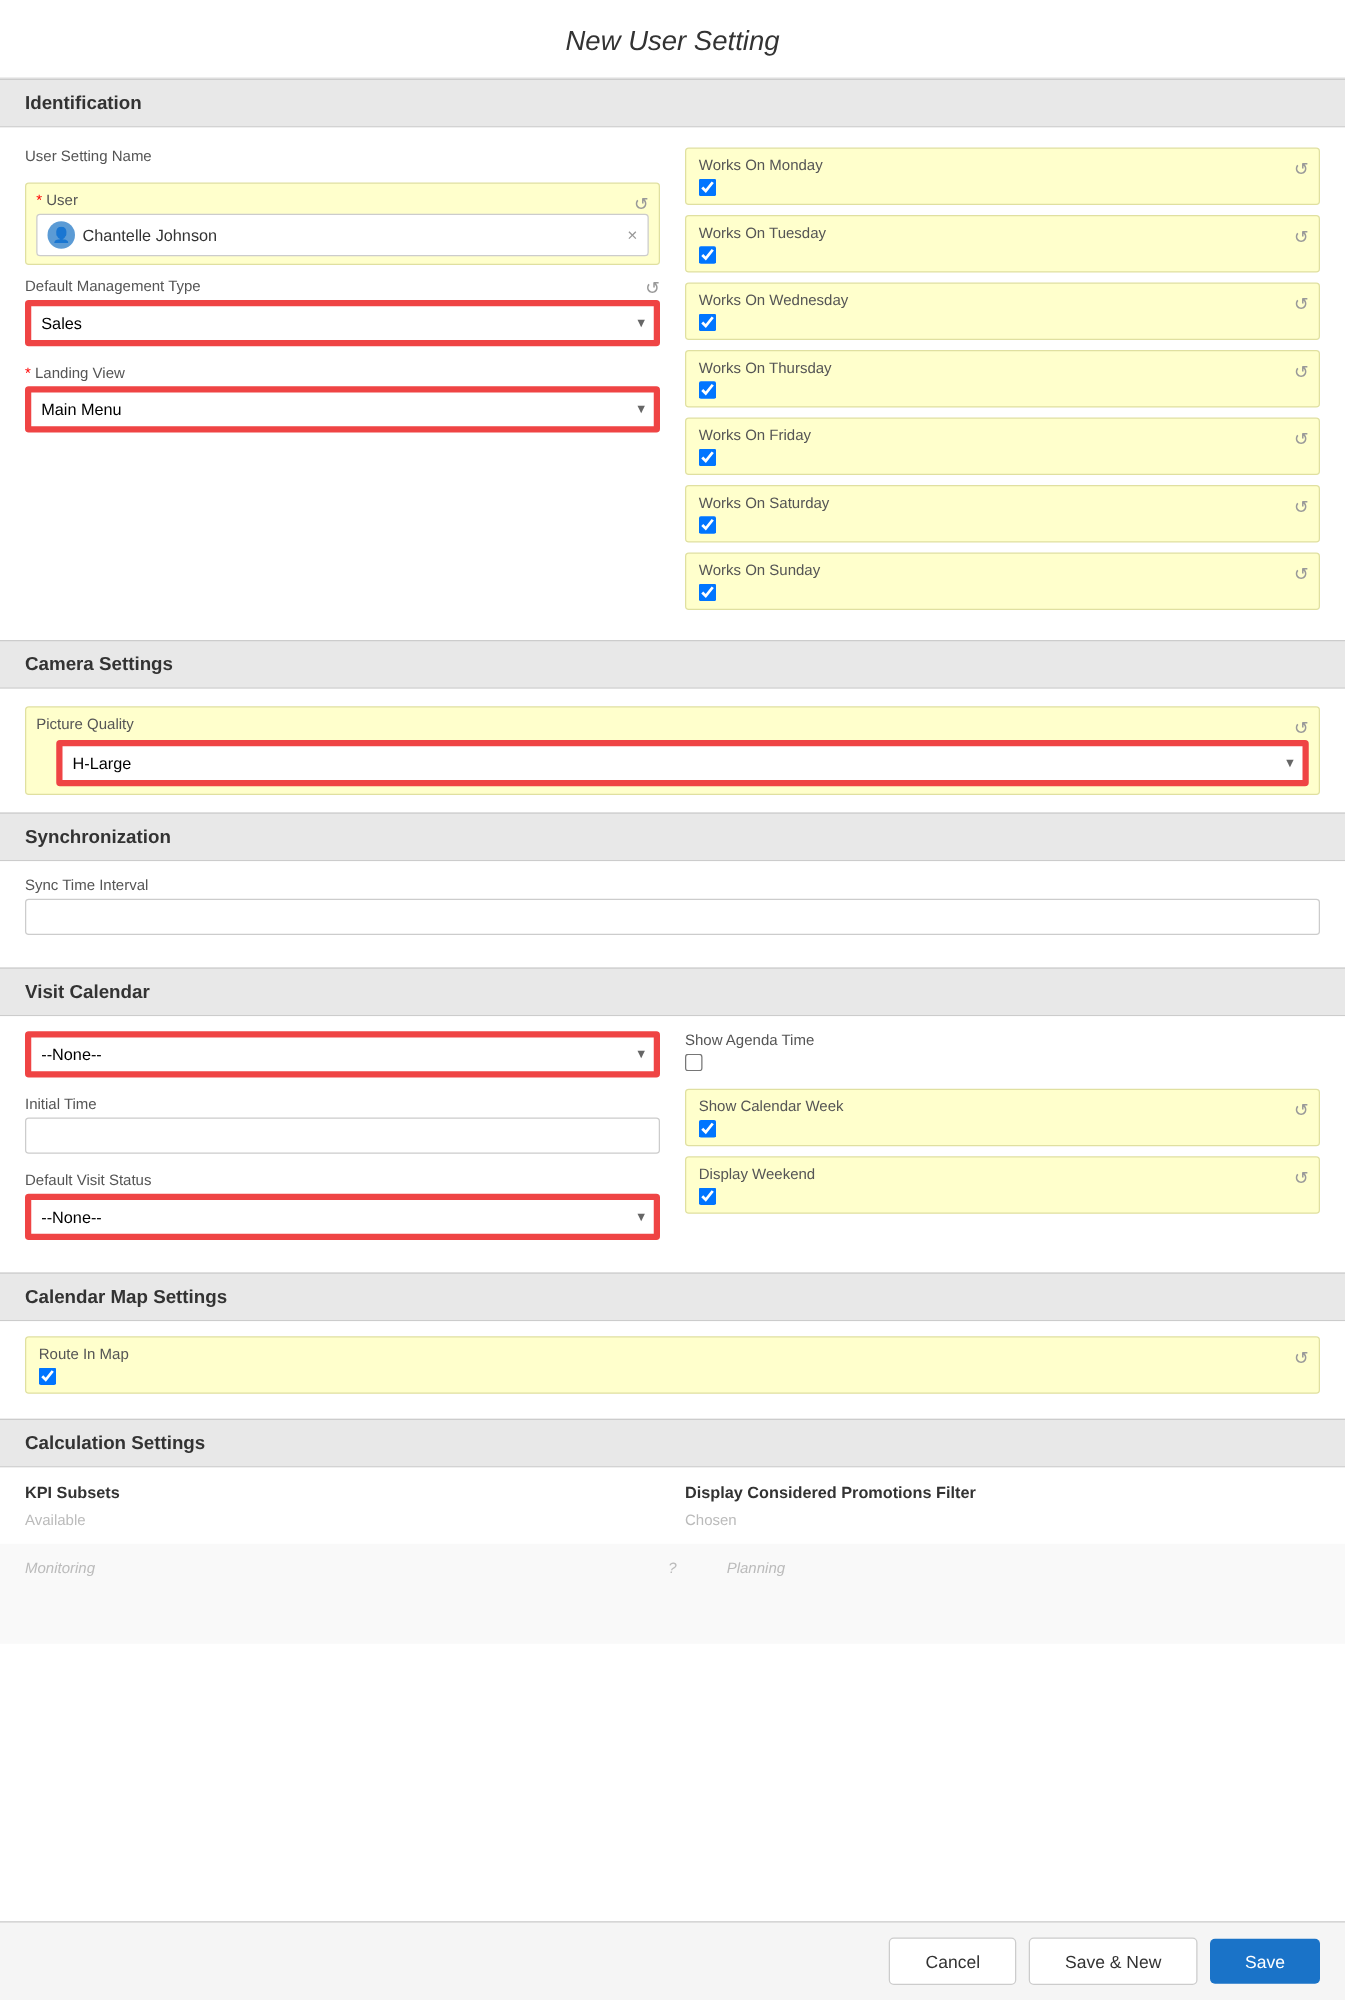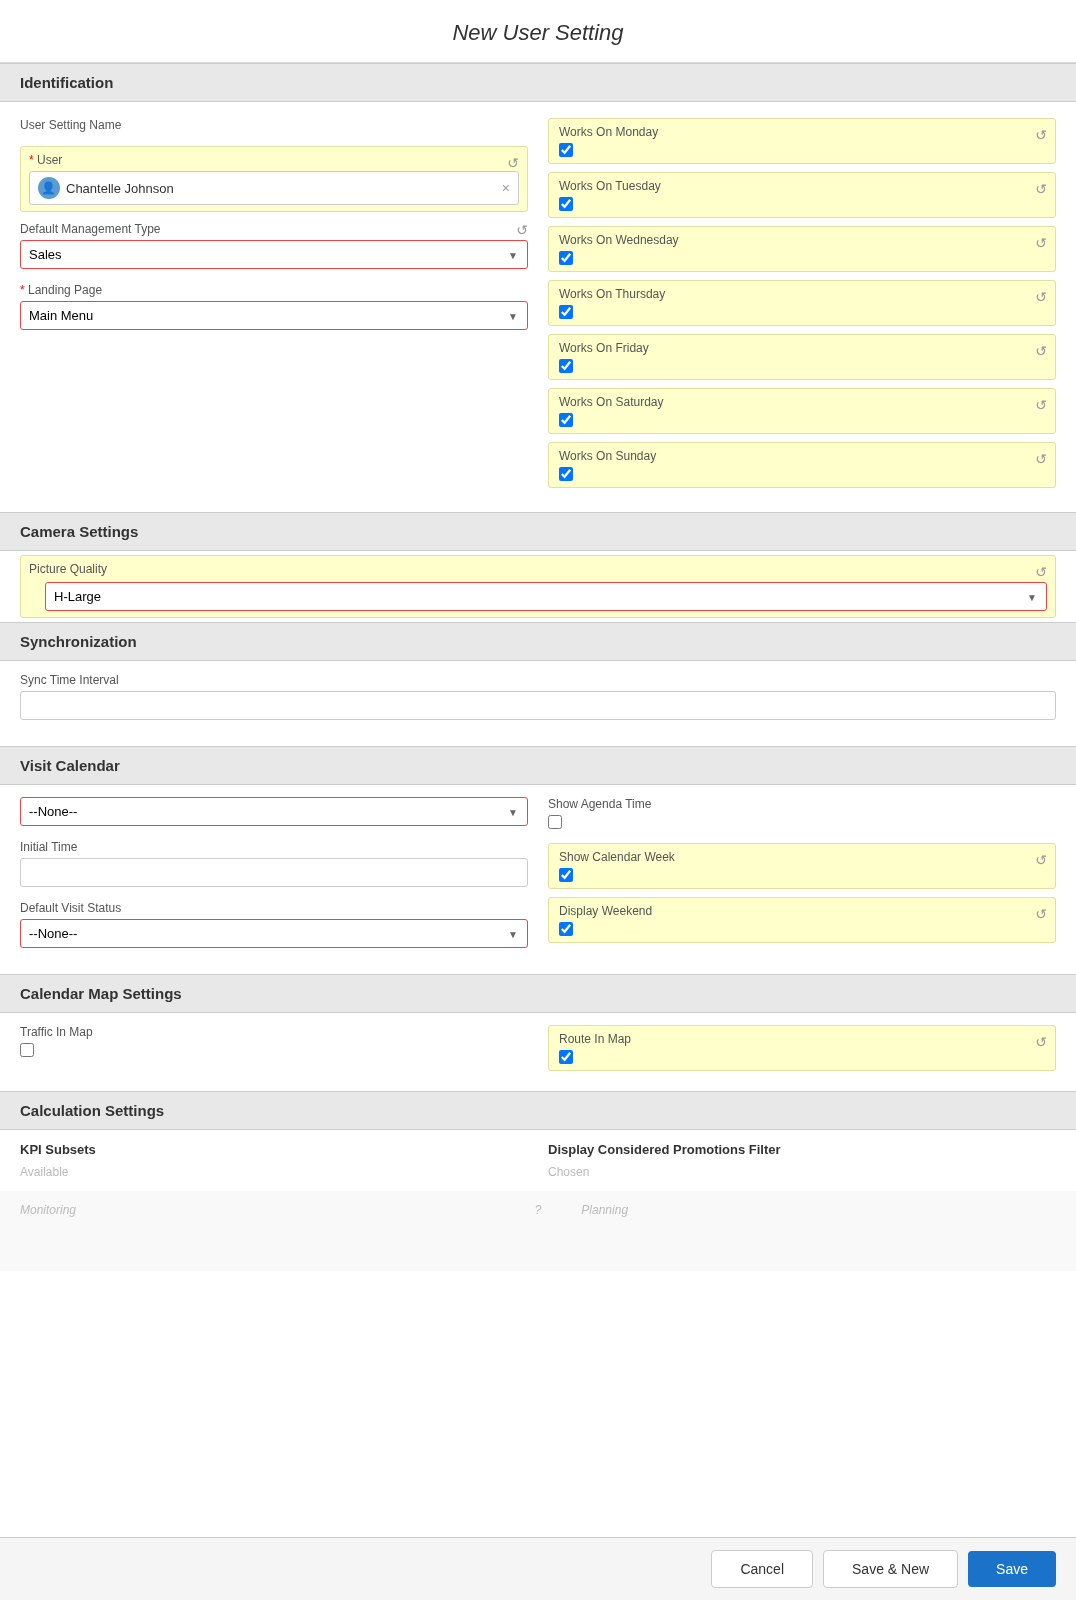--- a/index.html
+++ b/index.html
@@ -72,21 +72,21 @@
       padding: 6px 8px;
       border: 1px solid #ccc;
       border-radius: 3px;
       font-size: 13px;
       background: #fff;
     }
 
     select {
       width: 100%;
       padding: 6px 8px;
-      border: 1px solid #ef4444;
+      border: 5px solid #ef4444;
       border-radius: 3px;
       font-size: 13px;
       background: #fff;
       appearance: none;
       -webkit-appearance: none;
       cursor: pointer;
     }
 
     .select-wrapper {
       position: relative;
@@ -293,21 +293,21 @@
           </div>
           <div class="select-wrapper">
             <select>
               <option>Sales</option>
               <option>Other</option>
             </select>
           </div>
         </div>
 
         <div class="field-group">
-          <div class="field-label required">Landing Page</div>
+          <div class="field-label required">Landing View</div>
           <div class="select-wrapper">
             <select>
               <option>Main Menu</option>
               <option>Dashboard</option>
             </select>
           </div>
         </div>
       </div>
 
       <div class="col-right right-col-container">
@@ -360,21 +360,21 @@
             <input type="checkbox" checked="" style="">
           </div>
         </div>
       </div>
     </div>
   </div>
 </div>
 
 <div class="section">
   <div class="section-header">Camera Settings</div>
-  <div class="section-body picture-quality-section" style="padding: 4px 20px;">
+  <div class="section-body picture-quality-section" style="padding: 14px 20px;">
     <div class="yellow-field-wrapper" style="margin-bottom:0;">
       <div class="field-label">Picture Quality</div>
       <span class="reset-icon">↺</span>
       <div class="select-wrapper" style="margin-top:6px;margin-left:16px;">
         <select>
           <option>H-Large</option>
           <option>Medium</option>
           <option>Low</option>
         </select>
       </div>
@@ -443,28 +443,20 @@
       </div>
     </div>
   </div>
 </div>
 
 <div class="section">
   <div class="section-header">Calendar Map Settings</div>
   <div class="section-body calmap-body">
     <div class="two-col">
 
-      <div class="col-left">
-        <div class="field-group">
-          <div class="field-label">Traffic In Map</div>
-          <div class="checkbox-row">
-            <input type="checkbox" style="">
-          </div>
-        </div>
-      </div>
 
       <div class="col-right">
         <div class="works-on-block">
           <div class="day-label">Route In Map</div>
           <span class="reset-icon">↺</span>
           <div class="checkbox-row">
             <input type="checkbox" checked="" style="">
           </div>
         </div>
       </div>

